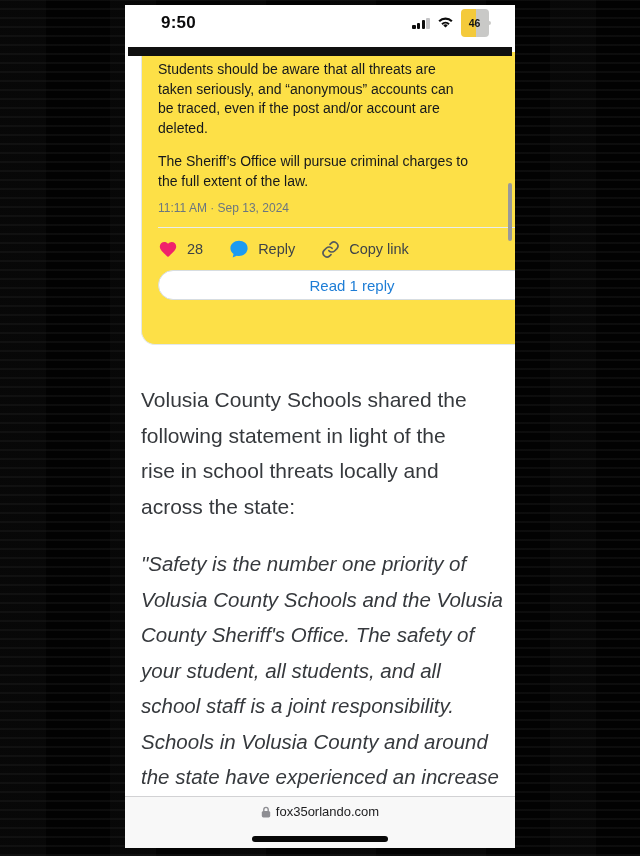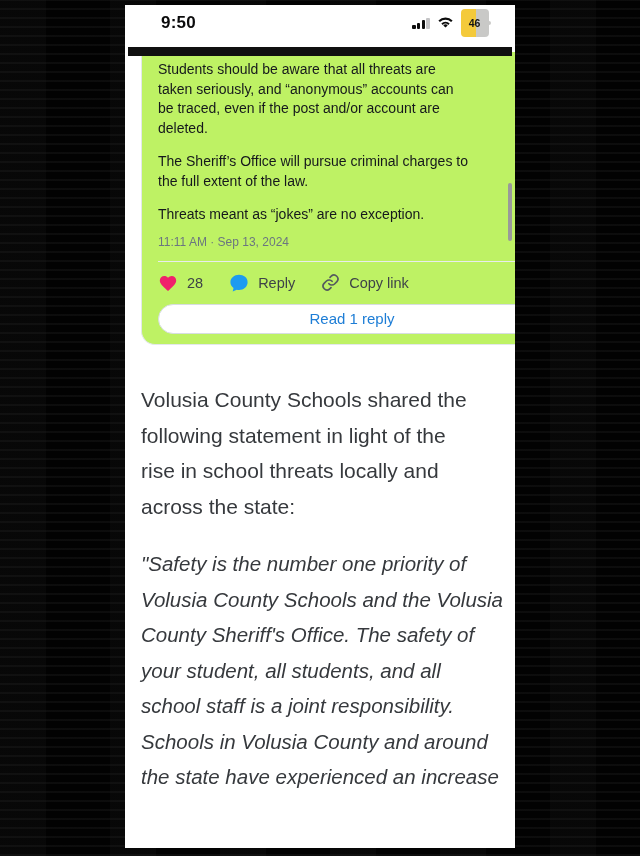--- a/index.html
+++ b/index.html
@@ -37,21 +37,21 @@
   .battery span { font-size:10.5px; font-weight:700; color:#141414; }
   .battery-cap { width:1.6px; height:4.5px; background:#c9c9c7; border-radius:0 2px 2px 0; margin-left:.8px; }
 
   
   .dark-band { position:absolute; top:40px; left:3px; right:3px; height:11px; background:#101010; z-index:4; }
 
   
   .tweet-card {
     position:absolute; left:16px; top:47px; width:422px; height:293px;
     border:1px solid #e3e8ea; border-top:none; border-radius:0 0 14px 14px;
-    padding:8px 16px 12px; background:#bef264;
+    padding:8px 16px 12px; background:#fde047;
   }
   .tweet-text { font-size:14px; line-height:19.5px; color:#15181c; white-space:pre-line; }
   .tweet-text + .tweet-text { margin-top:14px; }
   .meta-row {
     margin-top:8px; display:flex; align-items:center; justify-content:space-between;
     color:#6b7680; font-size:12px; height:18px;
   }
   .divider { margin-top:10px; border-top:1px solid #e8ecee; }
   .engagement { margin-top:10px; display:flex; align-items:center; height:22px; }
   .eng-item { display:flex; align-items:center; gap:9px; cursor:pointer; }
@@ -121,21 +121,20 @@
 
     <div class="dark-band"></div>
 
     <div class="tweet-card">
       <p class="tweet-text">Students should be aware that all threats are
 taken seriously, and “anonymous” accounts can
 be traced, even if the post and/or account are
 deleted.</p>
       <p class="tweet-text">The Sheriff’s Office will pursue criminal charges to
 the full extent of the law.</p>
-      <p class="tweet-text">Threats meant as “jokes” are no exception.</p>
 
       <div class="meta-row">
         <span>11:11 AM · Sep 13, 2024</span>
         <span>
           <svg width="16" height="16" viewBox="0 0 16 16">
             <circle cx="8" cy="8" r="6.6" fill="none" stroke="#6b7680" stroke-width="1.3"></circle>
             <rect x="7.3" y="7" width="1.4" height="4.2" rx="0.7" fill="#6b7680"></rect>
             <circle cx="8" cy="4.9" r="0.9" fill="#6b7680"></circle>
           </svg>
         </span>
@@ -179,15 +178,25 @@
 Volusia County Schools and the Volusia
 County Sheriff's Office. The safety of
 your student, all students, and all
 school staff is a joint responsibility.
 Schools in Volusia County and around
 the state have experienced an increase</p>
     </div>
 
     <div class="scrollbar"></div>
 
+    <div class="bottom-bar">
+      <div class="domain-row">
+        <svg width="10" height="12" viewBox="0 0 10 12">
+          <rect x="0.8" y="5" width="8.4" height="6.4" rx="1.6" fill="#8e8e93"></rect>
+          <path d="M2.8 5V3.6a2.2 2.2 0 0 1 4.4 0V5" fill="none" stroke="#8e8e93" stroke-width="1.4"></path>
+        </svg>
+        <span>fox35orlando.com</span>
+      </div>
+      <div class="home-indicator"></div>
+    </div>
 
   </div>
 </div>
 
 </body></html>

